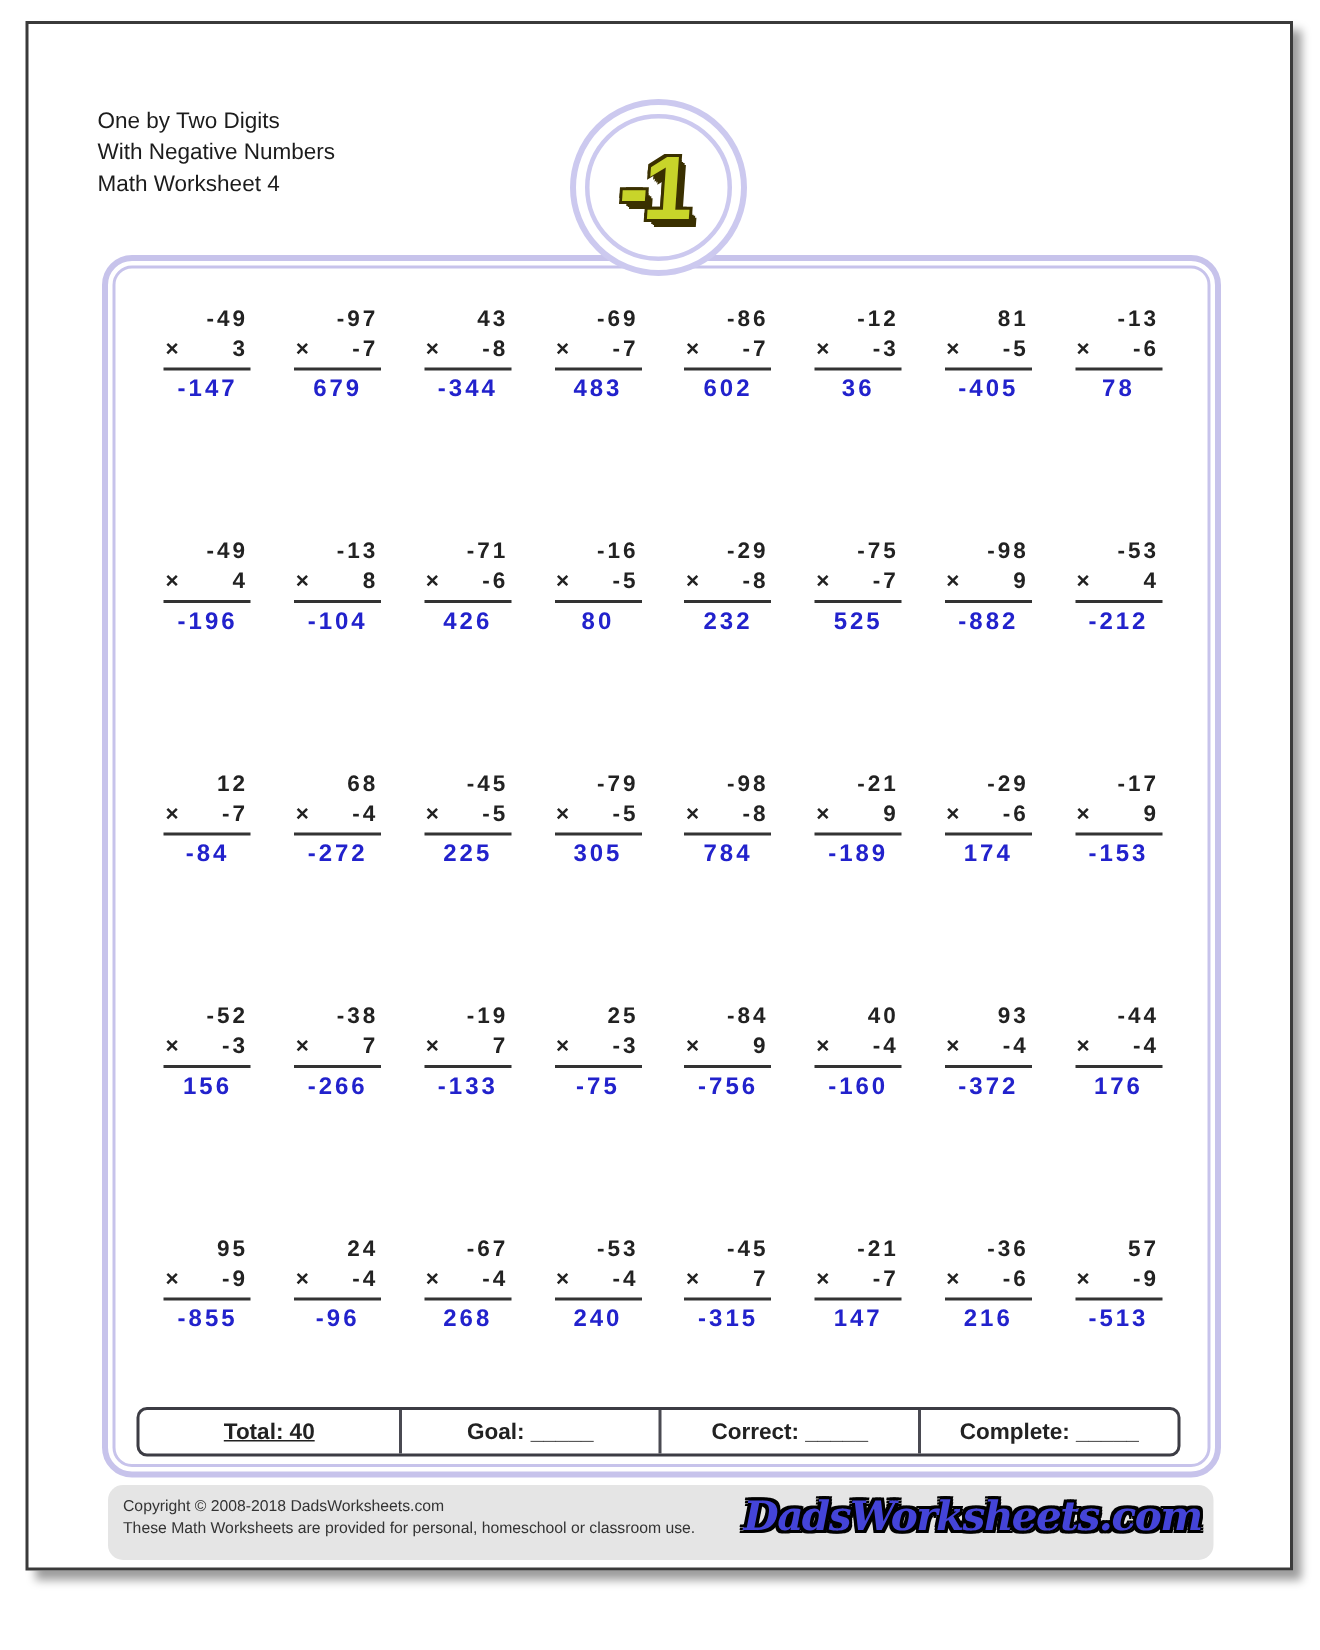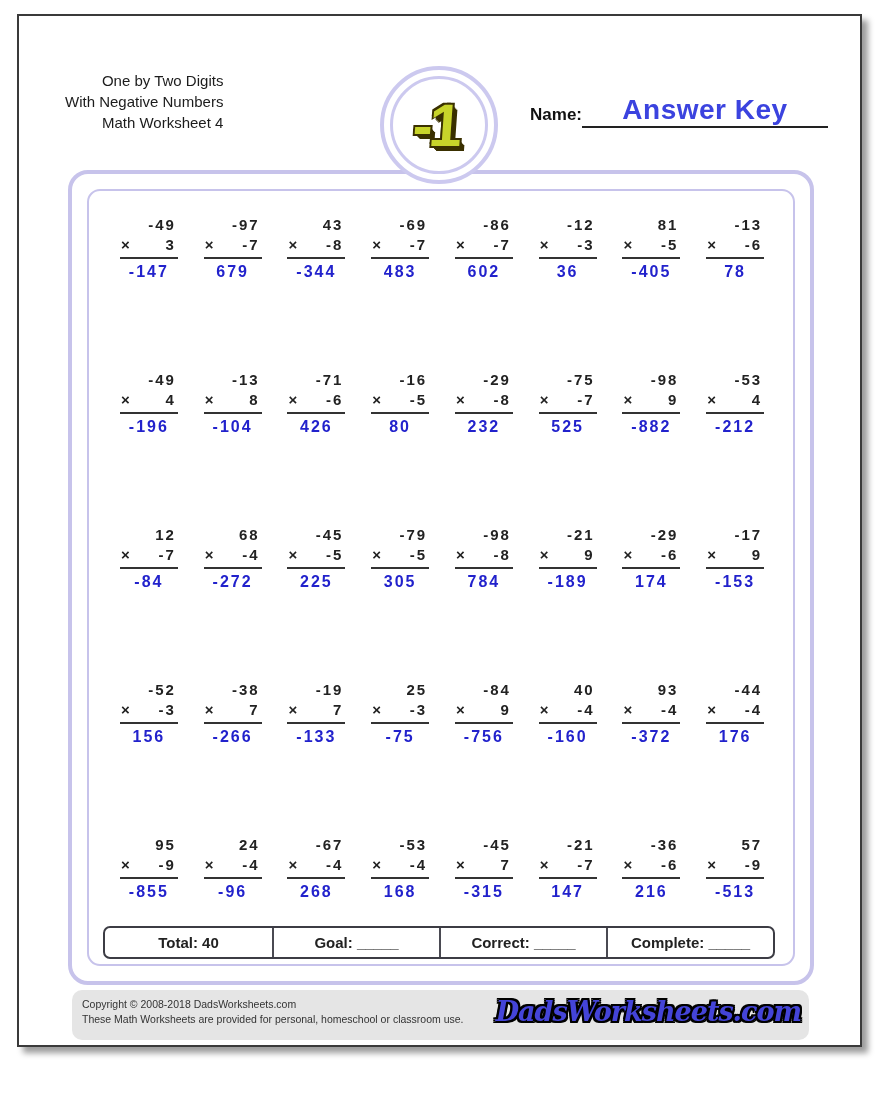--- a/index.html
+++ b/index.html
@@ -3,21 +3,21 @@
 <meta charset="utf-8">
 <style>
   * { margin:0; padding:0; box-sizing:border-box; }
   html,body { width:880px; height:1100px; background:#ffffff; font-family:"Liberation Sans", sans-serif; }
   .sheet {
     position:absolute; left:17px; top:14px; width:845px; height:1033px;
     background:#fff; border:2px solid #3a3a3a;
     box-shadow:6px 6px 6px #9c9c9c;
   }
   
-  .header-text { position:absolute; left:46px; top:54px; font-size:15px; line-height:21px; color:#1c1c1c;text-align:right; }
+  .header-text { position:absolute; left:46px; top:54px; font-size:15px; line-height:21px; color:#1c1c1c; }
   .name-row { position:absolute; right:32px; top:78px; display:flex; align-items:flex-end; }
   .name-label { font-size:17px; font-weight:bold; color:#111; padding-bottom:3px; }
   .name-line { width:246px; border-bottom:2px solid #222; text-align:center; }
   .answer-key { font-size:28px; font-weight:bold; color:#3b43df; letter-spacing:0.5px; }
   
   .badge {
     position:absolute; left:361px; top:50px; width:118px; height:118px;
     border-radius:50%; border:4px solid #ccc9ef; background:#fff; z-index:3;
     display:flex; align-items:center; justify-content:center;
   }
@@ -27,39 +27,39 @@
   }
   .badge-num {
     font-size:60px; font-weight:bold; color:#c8d42a; letter-spacing:-4px;
     transform:skewX(-4deg); padding-right:6px;
     text-shadow:-2px -2px 0 #3a3000, 2px -2px 0 #3a3000, -2px 2px 0 #3a3000,
                  2px 2px 0 #3a3000, 3px 3px 0 #3a3000, 4px 4px 0 #3a3000, 5px 5px 0 #3a3000;
   }
   
   .main-box {
     position:absolute; left:49px; top:154px; width:746px; height:815px;
-    border:4px solid #c7c3eb; border-radius:20px; padding:15px; background:#fff;
+    border:4px solid #c7c3eb; border-radius:20px; padding:3px; background:#fff;
   }
   .main-box-inner { width:100%; height:100%; border:2px solid #c7c3eb; border-radius:13px; position:relative; }
   .grid {
     display:grid; grid-template-columns:repeat(8,1fr); row-gap:86px;
     justify-items:center; padding:24px 16px 0 18px;
   }
   .problem { width:58px; font-size:15px; font-weight:bold; color:#222; letter-spacing:2px; }
   .p-top { text-align:right; padding-right:2px; line-height:20px; }
   .p-mid { display:flex; justify-content:space-between; border-bottom:2px solid #333; padding:0 2px 2px 1px; line-height:20px; }
   .p-ans { text-align:center; color:#2222cc; font-size:16px; line-height:24px; padding-top:1px; }
   
   .score-bar {
     position:absolute; left:14px; right:18px; bottom:5px; height:33px;
     border:2px solid #3c3c44; border-radius:7px; display:grid; grid-template-columns:repeat(4,1fr);
     align-items:center; background:#fff;
   }
   .score-cell { text-align:center; font-size:15px; font-weight:bold; color:#222; border-left:2px solid #4a4a52; line-height:29px; }
-  .score-cell:first-child { border-left:none; }
+  .score-cell:first-child { border-left:none;text-decoration:underline; }
   
   .footer {
     position:absolute; left:53px; top:974px; width:737px; height:50px;
     background:#e5e5e5; border-radius:10px;
   }
   .footer-copy { position:absolute; left:10px; top:7px; font-size:10.5px; color:#333; line-height:15px; }
   .footer-logo {
     position:absolute; right:8px; top:6px;
     font-family:"DejaVu Serif", serif; font-style:italic; font-weight:bold;
     font-size:27px; color:#4444d8; letter-spacing:-1px;
@@ -78,26 +78,20 @@
     <div>With Negative Numbers</div>
     <div>Math Worksheet 4</div>
   </div>
 
   <div class="badge">
     <div class="badge-inner">
       <span class="badge-num">-1</span>
     </div>
   </div>
 
-  <div class="name-row">
-    <span class="name-label">Name:</span>
-    <span class="name-line">
-      <span class="answer-key">Answer Key</span>
-    </span>
-  </div>
 
   <div class="main-box">
     <div class="main-box-inner">
       <div class="grid">
           <div class="problem">
             <div class="p-top">-49</div>
             <div class="p-mid">
               <span>×</span>
               <span>3</span>
             </div>
@@ -374,21 +368,21 @@
               <span>-4</span>
             </div>
             <div class="p-ans">268</div>
           </div>
           <div class="problem">
             <div class="p-top">-53</div>
             <div class="p-mid">
               <span>×</span>
               <span>-4</span>
             </div>
-            <div class="p-ans">168</div>
+            <div class="p-ans">240</div>
           </div>
           <div class="problem">
             <div class="p-top">-45</div>
             <div class="p-mid">
               <span>×</span>
               <span>7</span>
             </div>
             <div class="p-ans">-315</div>
           </div>
           <div class="problem">

